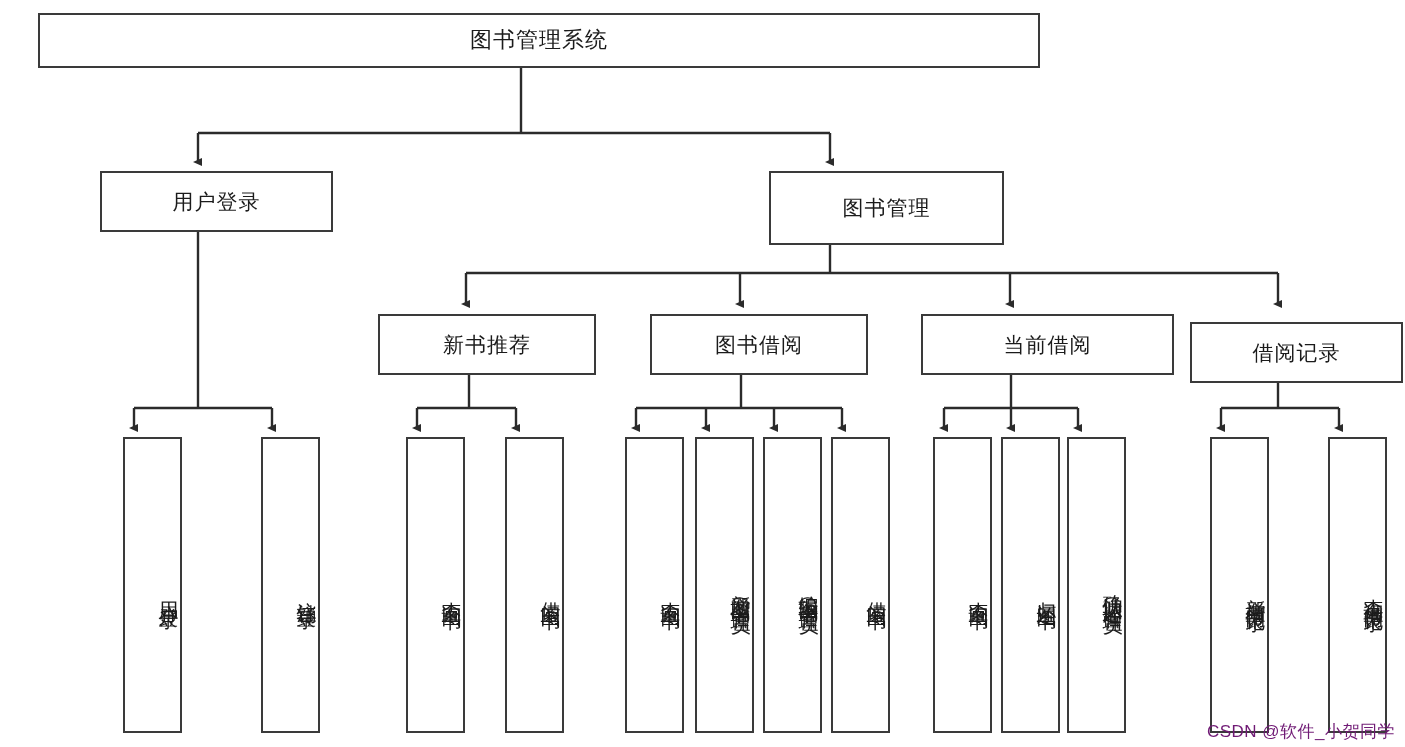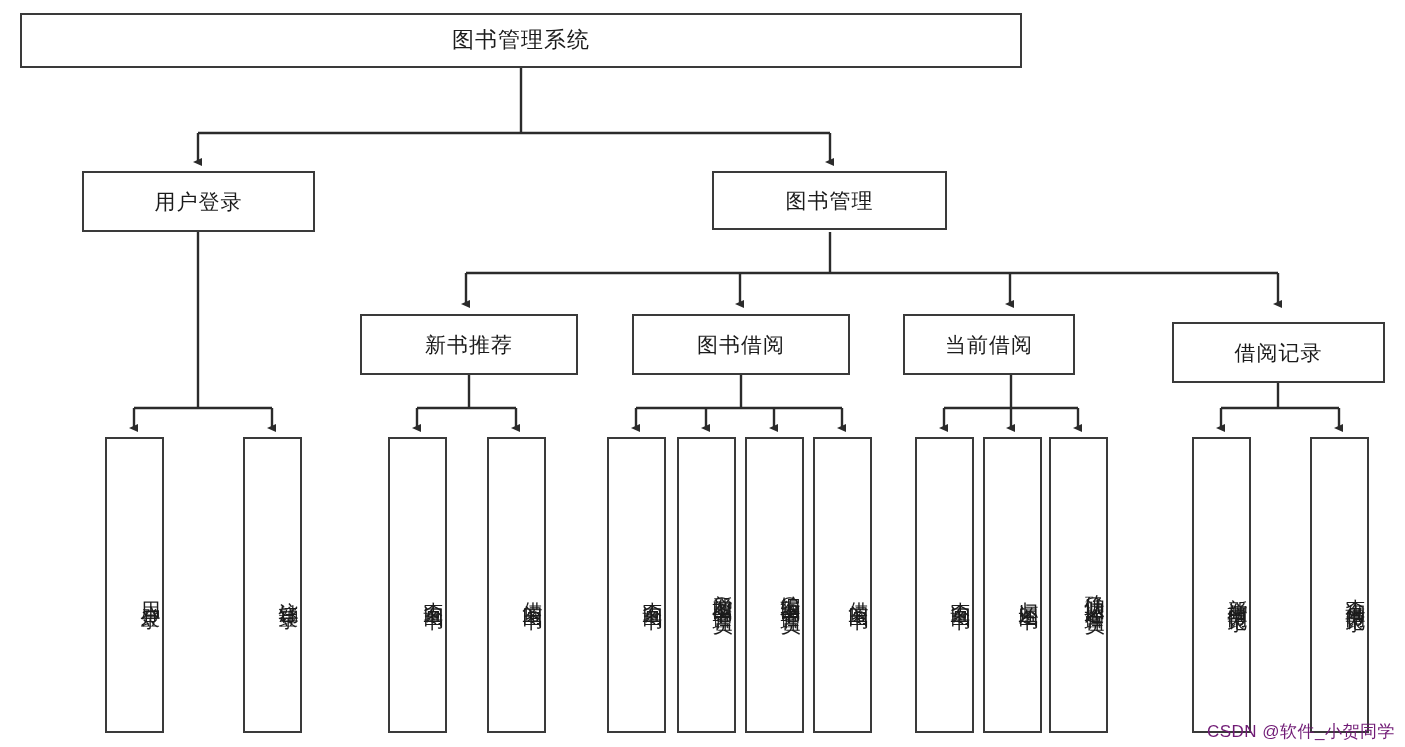--- a/index.html
+++ b/index.html
@@ -15,20 +15,21 @@
 
   .node{
     position:absolute;
     box-sizing:border-box;
     background:#ffffff;
     border:2px solid #3a3a3a;
     display:flex;
     align-items:center;
     justify-content:center;
     color:#1b1b1b;
+    margin-left:18px;
   }
   .node.horiz{
     font-size:21px;
     letter-spacing:1px;
     line-height:1.1;
   }
   .node.root{font-size:22px;}
   .node.leaf{
     writing-mode:vertical-rl;
     text-orientation:upright;
@@ -111,31 +112,31 @@
     </g>
   </svg>
 
   <div class="node horiz root" style="left:20px;top:13px;width:1002px;height:55px;">
     <span>图书管理系统</span>
   </div>
 
   <div class="node horiz" style="left:82px;top:171px;width:233px;height:61px;">
     <span>用户登录</span>
   </div>
-  <div class="node horiz" style="left:712px;top:171px;width:235px;height:59px;">
+  <div class="node horiz" style="left:751px;top:171px;width:235px;height:74px;">
     <span>图书管理</span>
   </div>
 
   <div class="node horiz" style="left:632px;top:314px;width:218px;height:61px;">
     <span>图书借阅</span>
   </div>
   <div class="node horiz" style="left:360px;top:314px;width:218px;height:61px;">
     <span>新书推荐</span>
   </div>
-  <div class="node horiz" style="left:903px;top:314px;width:172px;height:61px;">
+  <div class="node horiz" style="left:903px;top:314px;width:253px;height:61px;">
     <span>当前借阅</span>
   </div>
   <div class="node horiz" style="left:1172px;top:322px;width:213px;height:61px;">
     <span>借阅记录</span>
   </div>
 
   <div class="node leaf" style="left:105px;top:437px;width:59px;height:296px;">
     <span class="leaf-text">用户登录</span>
   </div>
   <div class="node leaf" style="left:243px;top:437px;width:59px;height:296px;">

